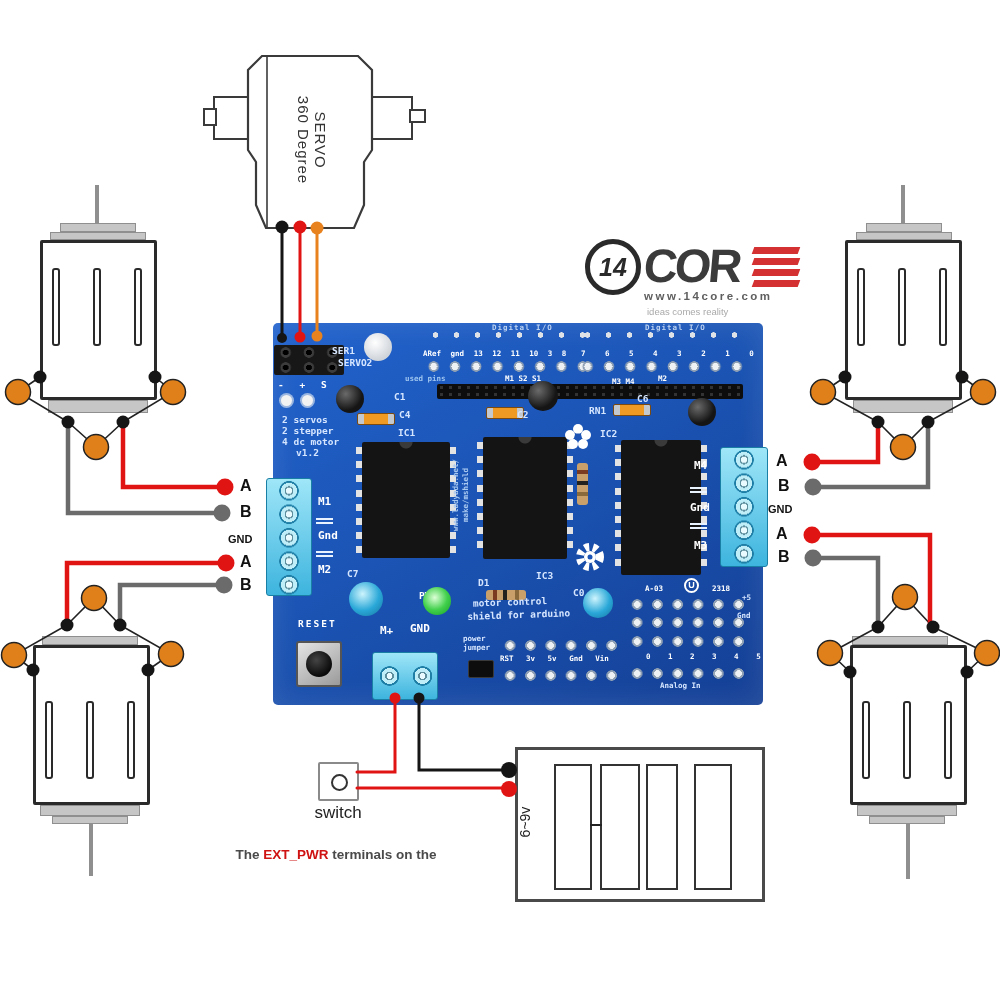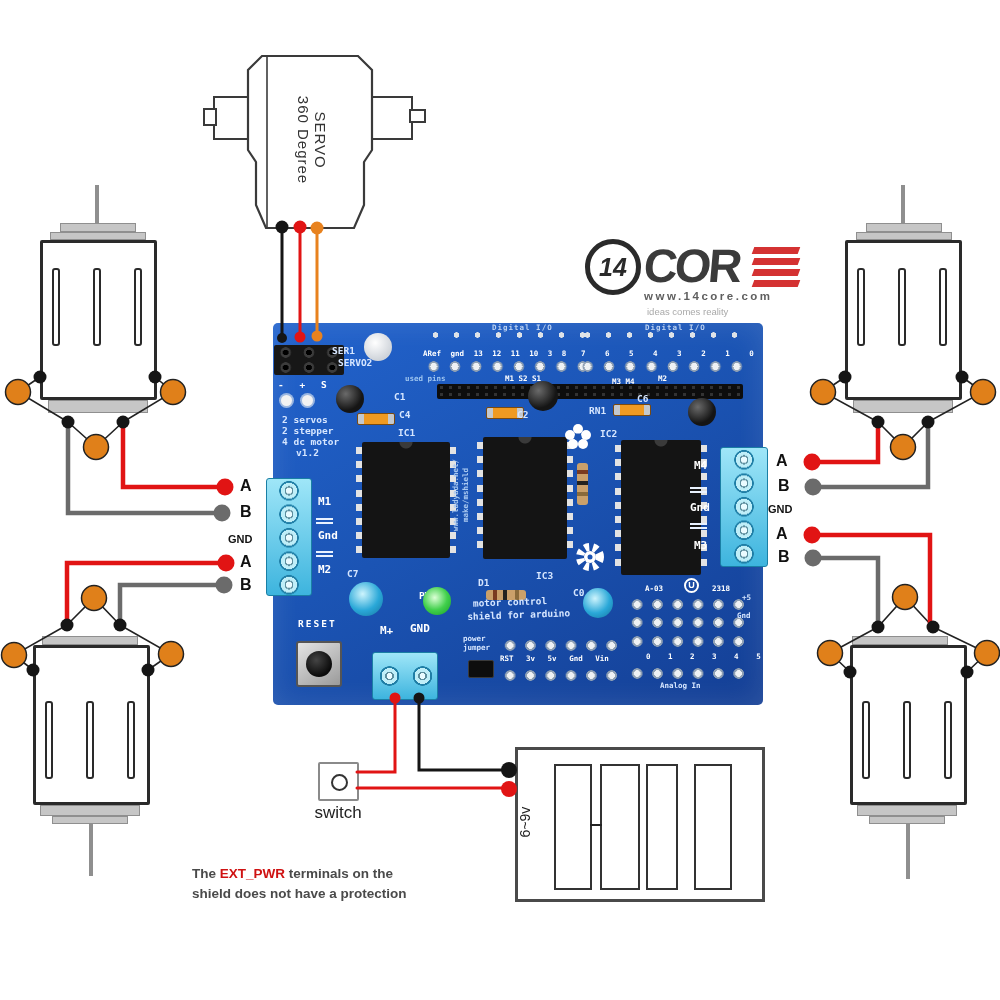--- a/index.html
+++ b/index.html
@@ -57,21 +57,21 @@
   .wK{stroke:#151515;stroke-width:3;fill:none}
   .wO{stroke:#e8821e;stroke-width:3;fill:none}
   .dotB{fill:#151515}
   .capO{fill:#e0801a;stroke:#222;stroke-width:1.5}
   .endR{fill:#e11414}
   .endG{fill:#6b6b6b}
   
   .side-lab{position:absolute;font-weight:bold;font-size:16px;color:#111}
   .side-lab.gnd{font-size:11px}
   
-  #warning{position:absolute;left:192px;top:864px;width:288px;
+  #warning{position:absolute;left:192px;top:845px;width:288px;text-align:center;
            font-size:13.5px;line-height:19.5px;font-weight:bold;color:#4a4a4a}
   #warning .hl{color:#cf1212}
   
   #logo-badge{position:absolute;left:585px;top:239px;width:56px;height:56px;border-radius:50%;
       border:5px solid #2a2a2a;background:#fff;display:flex;align-items:center;justify-content:center;
       font-weight:bold;font-style:italic;font-size:25px;color:#2a2a2a}
   #logo-word{position:absolute;left:644px;top:238px;font-weight:bold;font-size:47px;color:#3b3b3b;
       letter-spacing:-3px;transform:skewX(-5deg)}
   .ebar{position:absolute;left:0;width:46px;height:7px;background:#d43232;transform:skewX(-20deg)}
   #logo-url{position:absolute;left:644px;top:290px;font-size:11.5px;font-weight:bold;color:#5f5f5f;letter-spacing:2.5px}
@@ -302,21 +302,20 @@
       <div class="ebar" style="top:11px"></div>
       <div class="ebar" style="top:22px"></div>
       <div class="ebar" style="top:33px"></div>
     </div>
     <div id="logo-url">www.14core.com</div>
     <div id="logo-tag">ideas comes reality</div>
   </div>
 
   <div id="warning">
     <div><span>The </span><span class="hl">EXT_PWR</span><span> terminals on the</span></div>
-    <div>shield does not have a protection</div>
   </div>
 
   <svg class="abs" style="left:0;top:0" width="1000" height="1000" viewBox="0 0 1000 1000">
 
     <g stroke-linecap="round">
       <polyline class="wK" points="282,227 282,338"></polyline>
       <polyline class="wRt" points="300,227 300,337"></polyline>
       <polyline class="wO" points="317,228 317,336"></polyline>
       <circle class="dotB" cx="282" cy="227" r="6.5"></circle>
       <circle class="endR" cx="300" cy="227" r="6.5"></circle>

